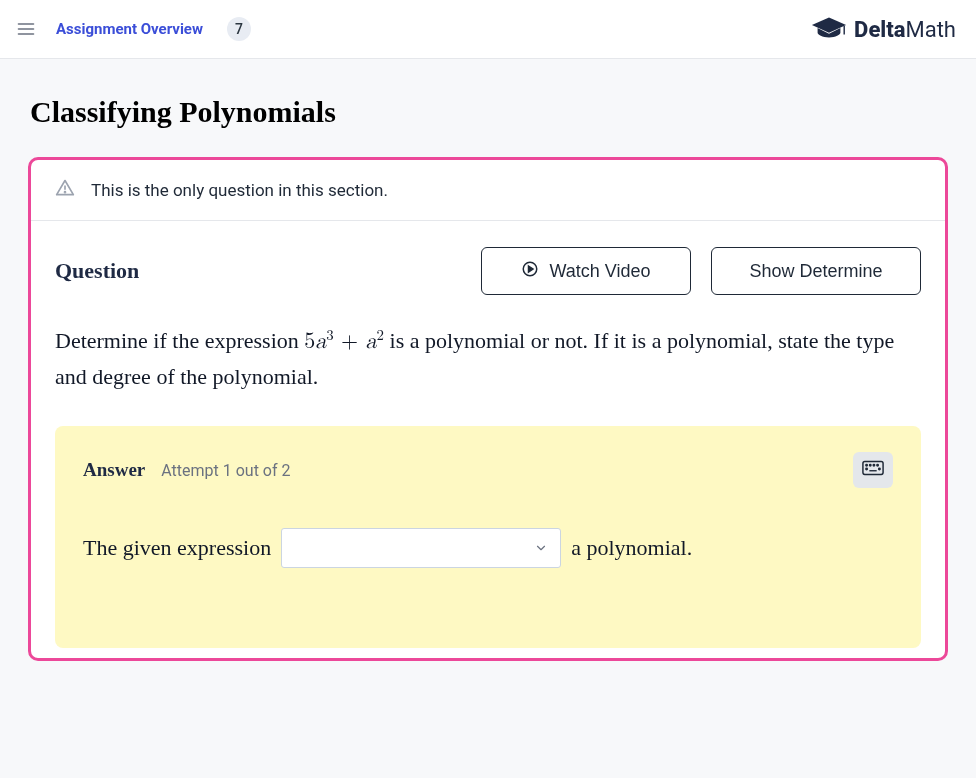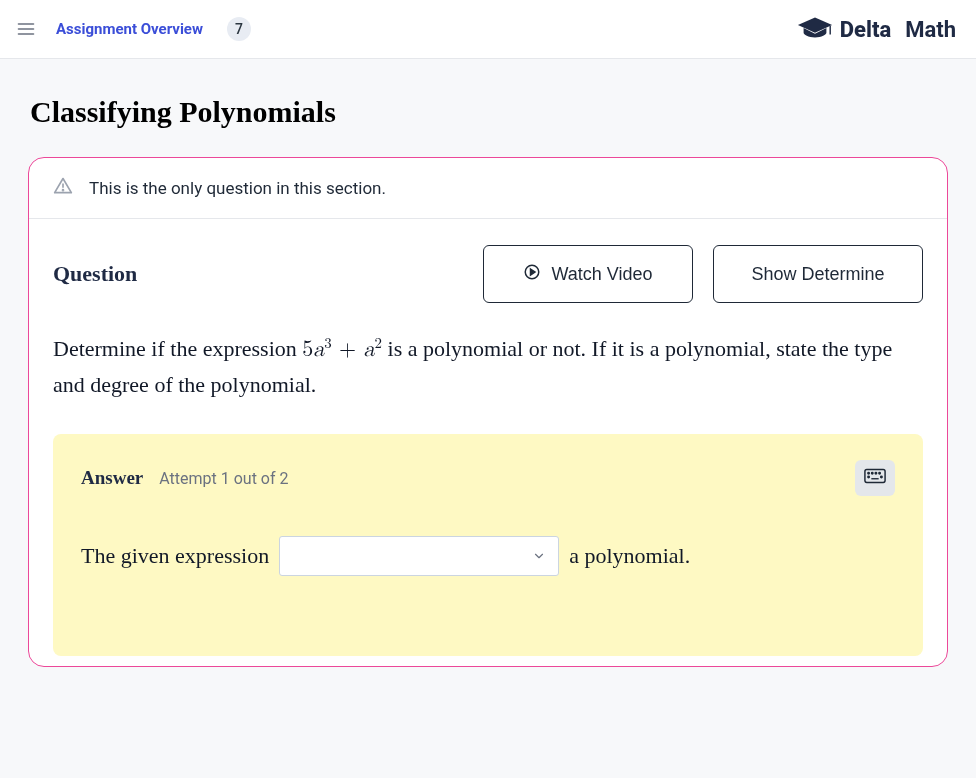--- a/index.html
+++ b/index.html
@@ -57,35 +57,35 @@
   }
   .logo {
     display: flex;
     align-items: center;
     gap: 6px;
     font-size: 22px;
     color: #1f2a44;
   }
   .logo svg { width: 38px; height: 24px; }
   .logo-text .bold { font-weight: 800; }
-  .logo-text .thin { font-weight: 700; margin-left: 14px; }
+  .logo-text .thin { font-weight: 400; }
   .content {
     padding: 24px 28px;
   }
   .page-title {
     font-family: Georgia, "Times New Roman", serif;
     font-weight: 800;
     font-size: 30px;
     color: #000000;
     margin: 12px 0 28px 2px;
   }
   .card {
     background: #ffffff;
-    border: 1px solid #ec4899;
-    border-radius: 16px;
+    border: 3px solid #ec4899;
+    border-radius: 10px;
     overflow: hidden;
   }
   .notice {
     display: flex;
     align-items: center;
     gap: 16px;
     padding: 18px 24px;
     border-bottom: 1px solid #e5e7eb;
     font-size: 17px;
     color: #1f2937;
@@ -107,21 +107,21 @@
     color: #1f2a44;
   }
   .header-buttons {
     display: flex;
     gap: 20px;
   }
   .outline-btn {
     border: 1.5px solid #1f2937;
     background: #ffffff;
     border-radius: 6px;
-    height: 58px;
+    height: 48px;
     padding: 0 28px;
     font-size: 18px;
     font-weight: 500;
     color: #1f2937;
     display: inline-flex;
     align-items: center;
     gap: 10px;
     cursor: pointer;
     min-width: 210px;
     justify-content: center;

